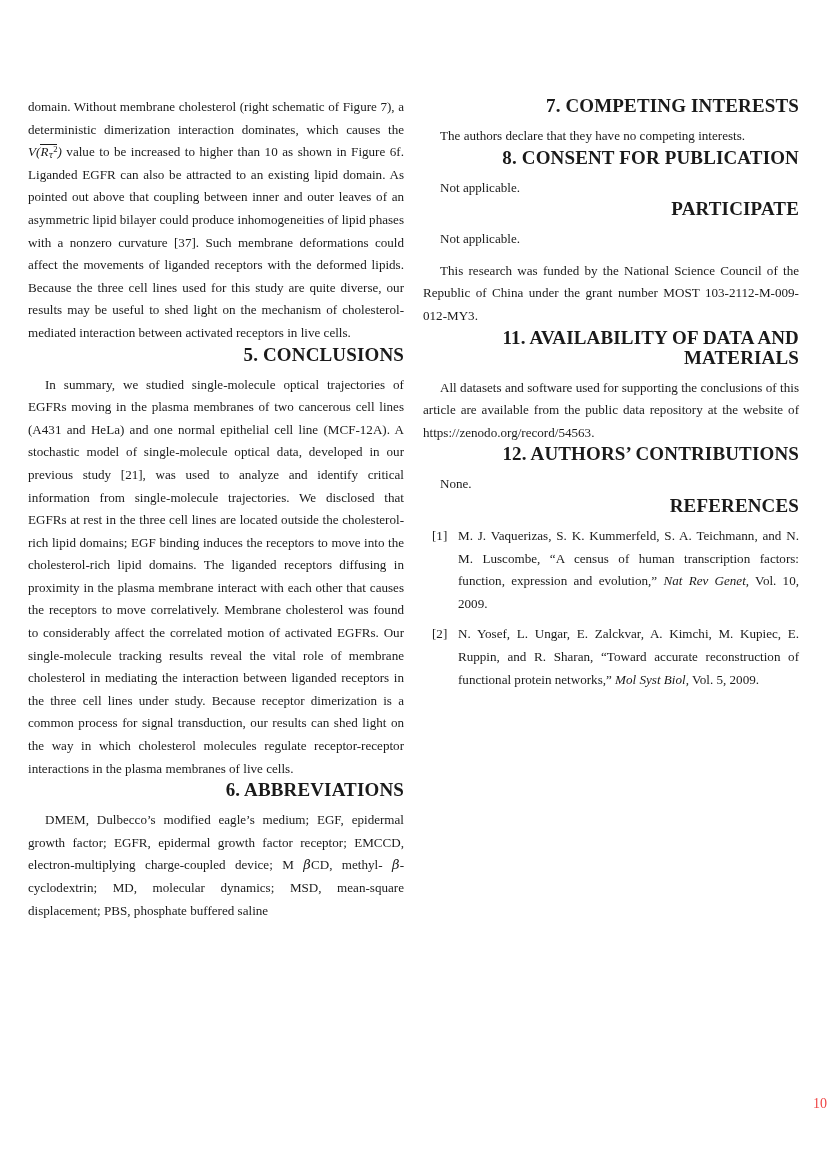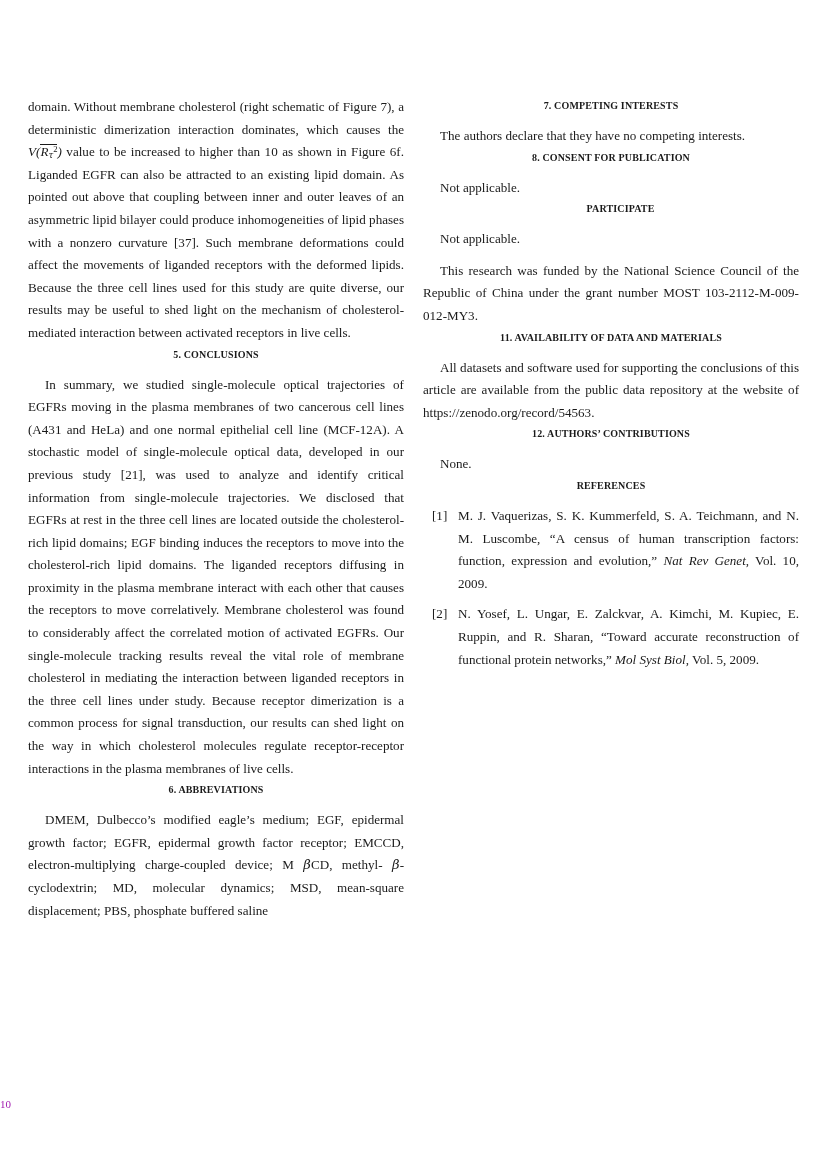--- a/index.html
+++ b/index.html
@@ -41,24 +41,24 @@
     hyphens: none;
   }
   .para.indent {
     text-indent: 17px;
   }
   .para.noindent {
     text-indent: 0;
   }
   h2.section {
     margin: 0;
-    font-size: 10px;
+    font-size: 19px;
     font-weight: bold;
     line-height: 20px;
-    text-align: center;
+    text-align: right;
     letter-spacing: 0.15px;
   }
   .sec-gap-before { margin-top: 30px; }
   .sec-gap-before-sm { margin-top: 26px; }
   .sec-gap-after { margin-top: 9px; }
 
   .hangnum {
     display: block;
     padding-left: 19px;
     text-indent: -19px;
@@ -110,24 +110,24 @@
     flex: 1 1 auto;
     text-align: justify;
   }
   .reftext i { font-style: italic; }
 
   .pagenum {
     position: absolute;
     left: 0;
     right: 0;
     top: 1096px;
-    text-align: left;
-    font-size: 11px;
+    text-align: right;
+    font-size: 14px;
     line-height: 16px;
-    color: #a21caf;
+    color: #ef4444;
   }
 </style>
 </head>
 <body>
 
 <div class="page">
   <div class="columns">
 
     <div class="col">
 

